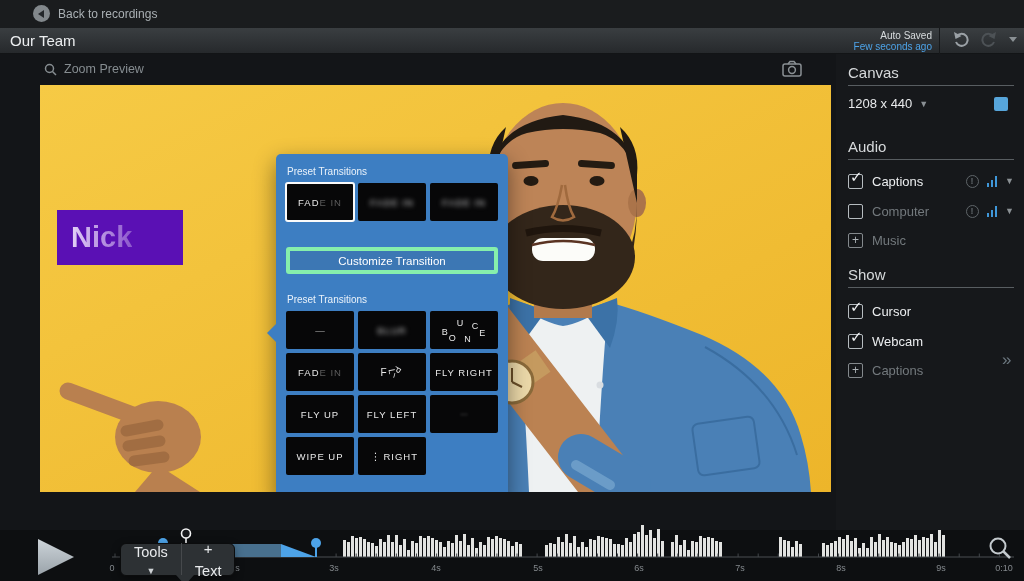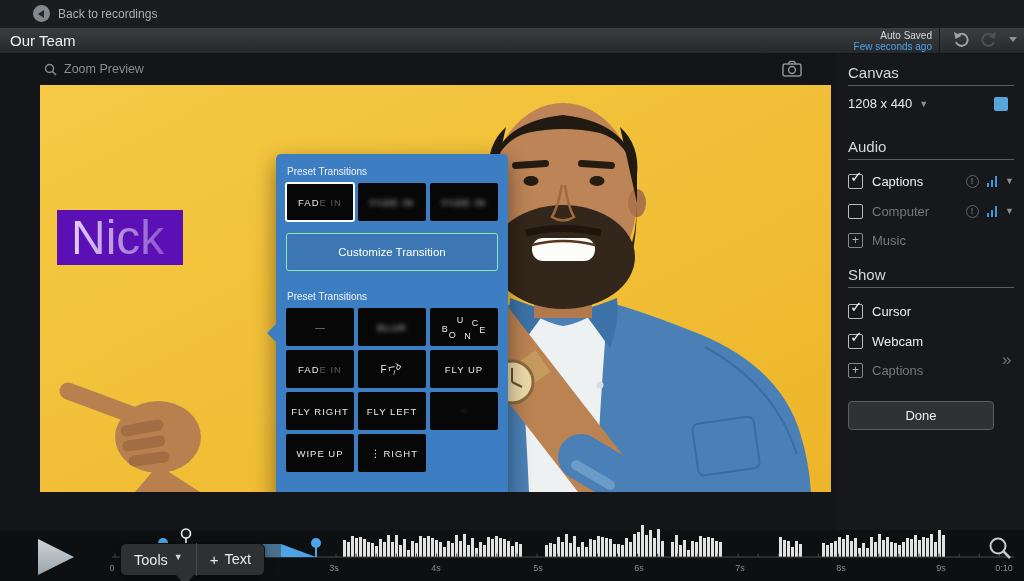--- a/index.html
+++ b/index.html
@@ -31,21 +31,21 @@
   .cam-icon { position:absolute; left:782px; top:6px; }
 
   
   #stage { position:absolute; left:40px; top:31px; width:791px; height:407px; background:#f2c136; overflow:hidden; }
 
   
   #text-overlay { position:absolute; left:17px; top:125px; cursor:move; }
   .meet-box { background:#5a10b4; width:158px; height:59px; display:flex; align-items:center; padding-left:14px; }
   .meet-box span { color:#fff; font-size:42px; font-weight:bold; letter-spacing:0.5px; }
   .nick-box { background:#5a10b4; width:126px; height:55px; display:flex; align-items:center; padding-left:14px; }
-  .nick-box span { color:rgba(222,202,245,0.8); font-size:48px; font-weight:400;
+  .nick-box span { color:rgba(222,202,245,0.8); font-size:29px; font-weight:700;
     background:linear-gradient(90deg, rgba(235,220,250,0.95), rgba(235,220,250,0.35)); -webkit-background-clip:text; background-clip:text; color:transparent; }
 
   
   #popup { position:absolute; left:236px; top:69px; width:232px; height:348px; background:#3d7ec2;
     border-radius:5px; box-shadow:0 8px 22px rgba(0,0,0,0.45); }
   #popup .arrow { position:absolute; left:-9px; top:170px; width:0; height:0;
     border-top:9px solid transparent; border-bottom:9px solid transparent; border-right:9px solid #3d7ec2; }
   .popup-header { height:29px; background:linear-gradient(#2f6fa7,#235c8f); border-radius:5px 5px 0 0;
     display:flex; align-items:center; padding-left:12px; border-bottom:1px solid #1c4d7a; }
   .popup-header span { color:#fff; font-weight:bold; font-size:13.5px; }
@@ -55,28 +55,28 @@
   .tile { width:68px; height:38px; background:#070708; border-radius:2px; color:#e9e9e9; font-size:9.5px;
     display:flex; align-items:center; justify-content:center; letter-spacing:1px; cursor:pointer; overflow:hidden; position:relative; }
   .tile.selected { outline:2px solid #fafafa; outline-offset:-1px; }
   .tile .dim { color:#5d5d5d; }
   .tile .blurred { filter:blur(2.6px); color:#cfcfcf; }
   .tile .tinyblur { filter:blur(1.8px); font-size:7px; color:#bdbdbd; letter-spacing:0; }
   .tile .bchar { display:inline-block; font-size:9px; }
   .tile.align-left { justify-content:flex-start; padding-left:8px; }
   .tile.align-right { justify-content:flex-end; padding-right:8px; }
   .dashlbl { color:#9a9a9a; letter-spacing:0; }
-  .customize-btn { margin-top:12px; width:212px; height:38px; background:#3c77b4; border:1px solid #86efac;
+  .customize-btn { margin-top:26px; width:212px; height:27px; background:#3c77b4; border:4px solid #86efac;
     border-radius:3px; color:#fff; font-size:11.5px; display:flex; align-items:center; justify-content:center; cursor:pointer; }
   .preset-label { margin-top:20px; }
 
   
   #tools-pill { position:absolute; left:120px; top:489px; height:33px; background:#2d3134; border:1px solid #0b0c0d;
     border-radius:6px; display:flex; align-items:center; box-shadow:0 3px 8px rgba(0,0,0,0.4); z-index:5; }
-  #tools-pill .seg { padding:0 13px; color:#e9ebed; font-size:14.5px; display:flex; align-items:flex-start; gap:6px; cursor:pointer; }
+  #tools-pill .seg { padding:0 13px; color:#e9ebed; font-size:14.5px; display:flex; align-items:center; gap:6px; cursor:pointer;flex-direction:column; }
   #tools-pill .sep { width:1px; height:33px; background:#46494c; }
   #tools-pill .caret { color:#cfd3d6; font-size:9px; }
   #tools-notch { position:absolute; left:176px; top:521px; width:0; height:0; z-index:5;
     border-left:9px solid transparent; border-right:9px solid transparent; border-top:10px solid #2d3134; }
   .plus-glyph { font-size:15px; color:#e9ebed; }
 
   
   .sb-heading { position:absolute; left:12px; color:#d6d9db; font-size:15px; }
   .sb-hr { position:absolute; left:12px; width:166px; height:1px; background:#585d61; }
   .sb-row { position:absolute; left:12px; width:166px; height:20px; display:flex; align-items:center; gap:9px; }
@@ -271,24 +271,24 @@
                 <span>FAD</span>
                 <span class="dim">E IN</span>
               </div>
               <div class="tile">
                 <span class="bchar" style="font-size: 10px; transform: rotate(0deg) translateY(0px);">F</span>
                 <span class="bchar" style="font-size: 9px; transform: rotate(80deg) translateY(-1px);">L</span>
                 <span class="bchar" style="font-size: 7px; transform: rotate(15deg) translateY(3px);">I</span>
                 <span class="bchar" style="font-size: 9px; transform: rotate(120deg) translateY(4px);">P</span>
               </div>
               <div class="tile">
+                <span>FLY RIGHT</span>
+              </div>
+              <div class="tile">
                 <span>FLY UP</span>
-              </div>
-              <div class="tile">
-                <span>FLY RIGHT</span>
               </div>
               <div class="tile">
                 <span>FLY LEFT</span>
               </div>
               <div class="tile">
                 <span class="tinyblur">···</span>
               </div>
               <div class="tile">
                 <span>WIPE UP</span>
               </div>
@@ -374,21 +374,20 @@
           <span class="tick">✓</span>
         </span>
       <span class="slabel">Webcam</span>
     </div>
     <div class="sb-row" style="top:306px">
       <span class="plusbox">+</span>
       <span class="slabel dim">Captions</span>
     </div>
 
     <div class="collapse">»</div>
-    <div id="done-btn">Done</div>
   </div>
 
   <div id="timeline">
     <svg id="play-btn" width="40" height="38">
       <defs>
           <linearGradient id="pg" x1="0" y1="0" x2="0" y2="1">
         <stop offset="0" stop-color="#cdd4d9"></stop>
             <stop offset="1" stop-color="#9aa3aa"></stop>
           </linearGradient>
         </defs>

